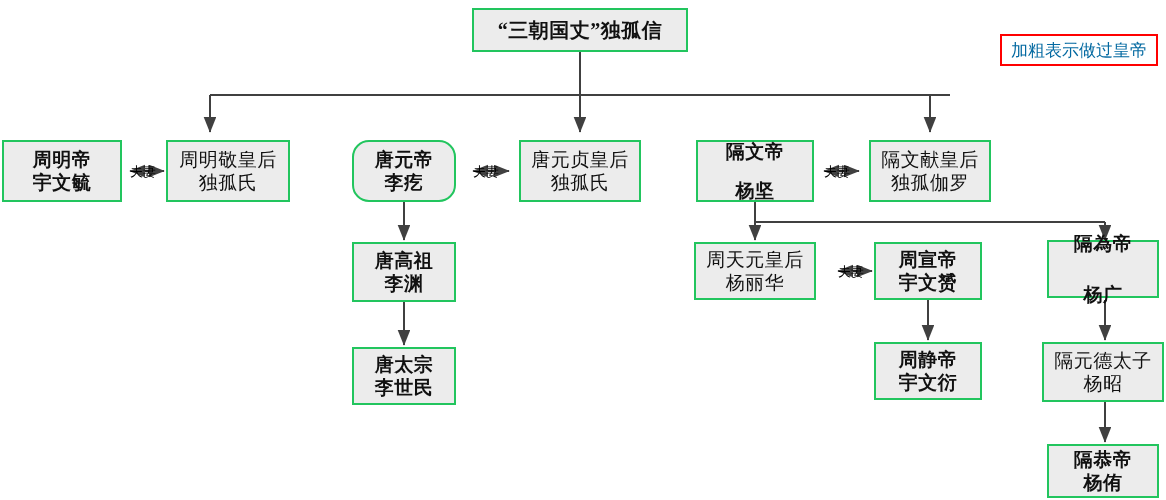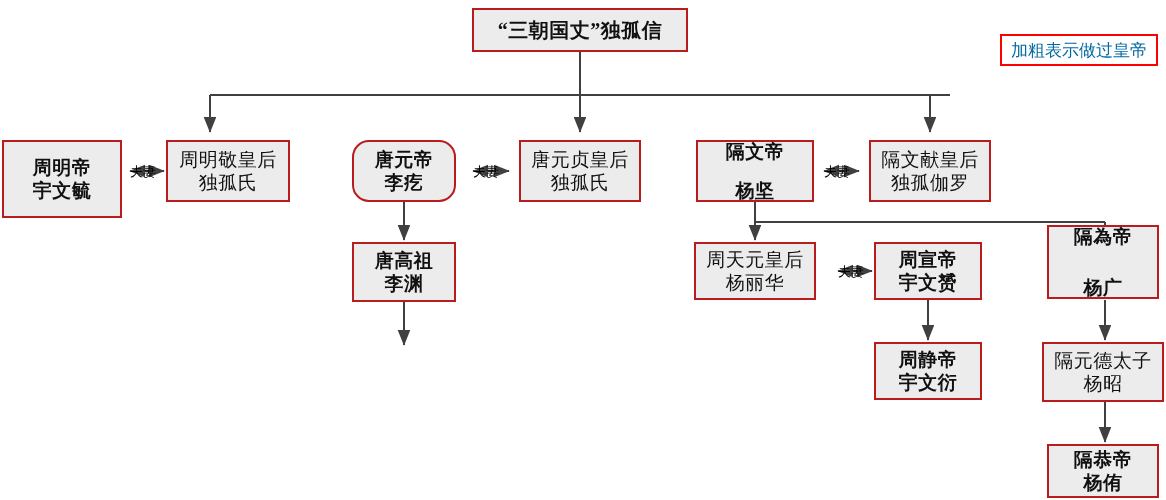--- a/index.html
+++ b/index.html
@@ -10,21 +10,21 @@
     overflow:hidden;
     position:relative;
   }
   #canvas{position:absolute;left:0;top:0;width:1166px;height:500px;}
   svg.wires{position:absolute;left:0;top:0;width:1166px;height:500px;pointer-events:none;}
 
   .node{
     position:absolute;
     box-sizing:border-box;
     background:#ececec;
-    border:2px solid #b91c1c;
+    border:2px solid #22c55e;
     display:flex;
     flex-direction:column;
     align-items:center;
     justify-content:center;
     color:#111111;
     font-size:19px;
     line-height:1.22;
     letter-spacing:.5px;
     text-align:center;
     white-space:nowrap;
@@ -108,21 +108,21 @@
   </svg>
 
   <div class="node root" style="left:472px;top:8px;width:216px;height:44px;">
     <span class="ln">“三朝国丈”独孤信</span>
   </div>
 
   <div class="legend" style="left:1000px;top:34px;width:158px;height:32px;">
     <span>加粗表示做过皇帝</span>
   </div>
 
-  <div class="node emperor" style="left:2px;top:140px;width:120px;height:78px;">
+  <div class="node emperor" style="left:2px;top:140px;width:120px;height:62px;">
     <span class="ln">周明帝</span>
     <span class="ln">宇文毓</span>
   </div>
 
   <div class="node" style="left:166px;top:140px;width:124px;height:62px;">
     <span class="ln">周明敬皇后</span>
     <span class="ln">独孤氏</span>
   </div>
 
   <div class="node emperor" style="left:352px;top:140px;width:104px;height:62px;border-radius:17px;">
@@ -153,25 +153,29 @@
   <div class="node" style="left:694px;top:242px;width:122px;height:58px;">
     <span class="ln">周天元皇后</span>
     <span class="ln">杨丽华</span>
   </div>
 
   <div class="node emperor" style="left:874px;top:242px;width:108px;height:58px;">
     <span class="ln">周宣帝</span>
     <span class="ln">宇文赟</span>
   </div>
 
-  <div class="node emperor" style="left:1047px;top:225px;width:112px;height:74px;gap:28px;">
+  <div class="node emperor" style="left:1047px;top:240px;width:112px;height:58px;gap:28px;">
     <span class="ln">隔為帝</span>
     <span class="ln">杨广</span>
   </div>
 
+  <div class="node emperor" style="left:352px;top:347px;width:104px;height:58px;">
+    <span class="ln">唐太宗</span>
+    <span class="ln">李世民</span>
+  </div>
 
   <div class="node emperor" style="left:874px;top:342px;width:108px;height:58px;">
     <span class="ln">周静帝</span>
     <span class="ln">宇文衍</span>
   </div>
 
   <div class="node" style="left:1042px;top:342px;width:122px;height:60px;">
     <span class="ln">隔元德太子</span>
     <span class="ln">杨昭</span>
   </div>

